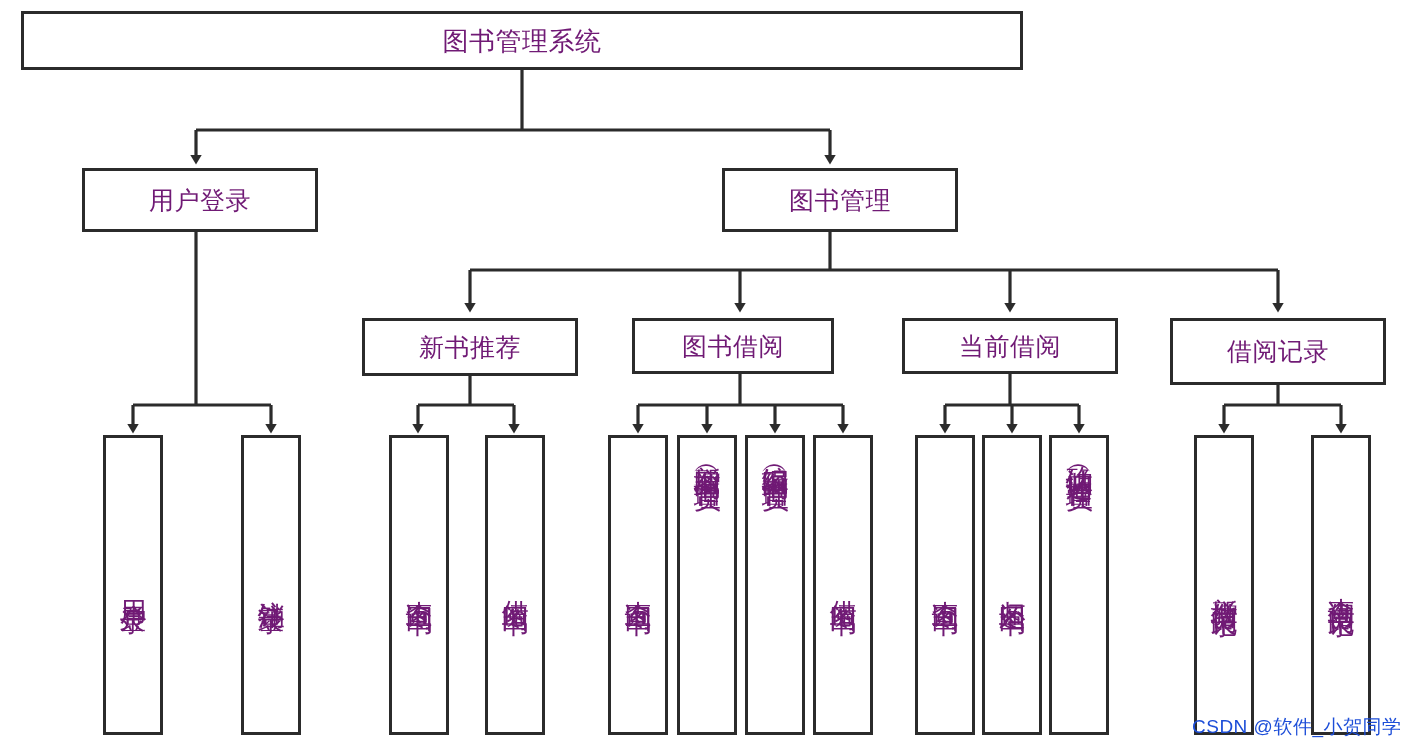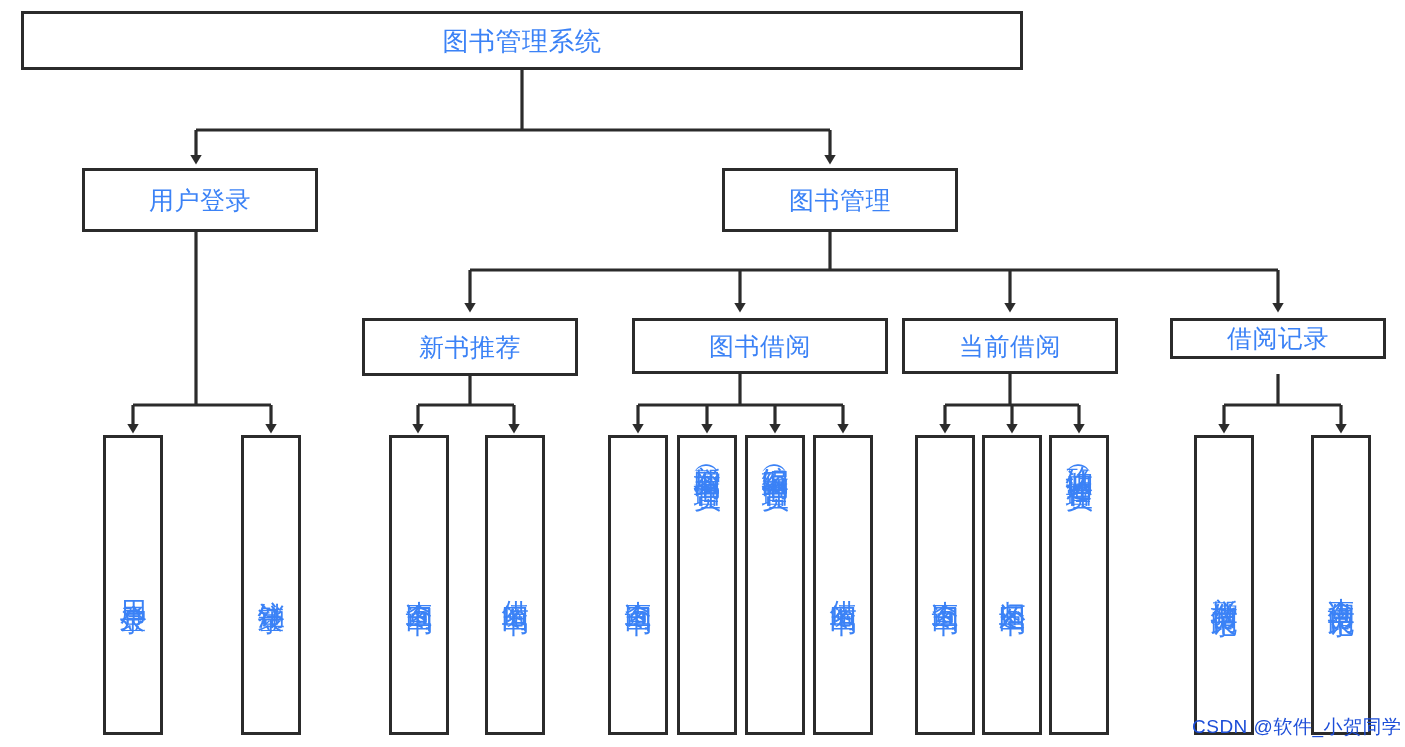--- a/index.html
+++ b/index.html
@@ -26,21 +26,21 @@
     pointer-events: none;
   }
   .node {
     position: absolute;
     box-sizing: border-box;
     background: #ffffff;
     border: 3px solid #2b2b2b;
     display: flex;
     align-items: center;
     justify-content: center;
-    color: #3b82f6;
+    color: #701a75;
   }
   .node-label {
     display: block;
     text-align: center;
     letter-spacing: 0.5px;
     white-space: nowrap;
   }
   .node.horizontal .node-label {
     font-size: 25px;
     line-height: 1;
@@ -138,29 +138,29 @@
   </div>
 
   <div class="node horizontal" style="left:712px; top:168px; width:236px; height:64px;margin-left:10px;">
     <span class="node-label">图书管理</span>
   </div>
 
   <div class="node horizontal" style="left:362px; top:318px; width:216px; height:58px;">
     <span class="node-label">新书推荐</span>
   </div>
 
-  <div class="node horizontal" style="left:632px; top:318px; width:256px; height:56px;">
+  <div class="node horizontal" style="left:632px; top:318px; width:202px; height:56px;">
     <span class="node-label">图书借阅</span>
   </div>
 
   <div class="node horizontal" style="left:902px; top:318px; width:216px; height:56px;">
     <span class="node-label">当前借阅</span>
   </div>
 
-  <div class="node horizontal" style="left:1170px; top:318px; width:216px; height:41px;">
+  <div class="node horizontal" style="left:1170px; top:318px; width:216px; height:67px;">
     <span class="node-label">借阅记录</span>
   </div>
 
   <div class="node vertical short-label" style="left:103px; top:435px; width:60px; height:300px;">
     <span class="node-label">用户登录</span>
   </div>
 
   <div class="node vertical short-label" style="left:241px; top:435px; width:60px; height:300px;">
     <span class="node-label">注销登录</span>
   </div>

